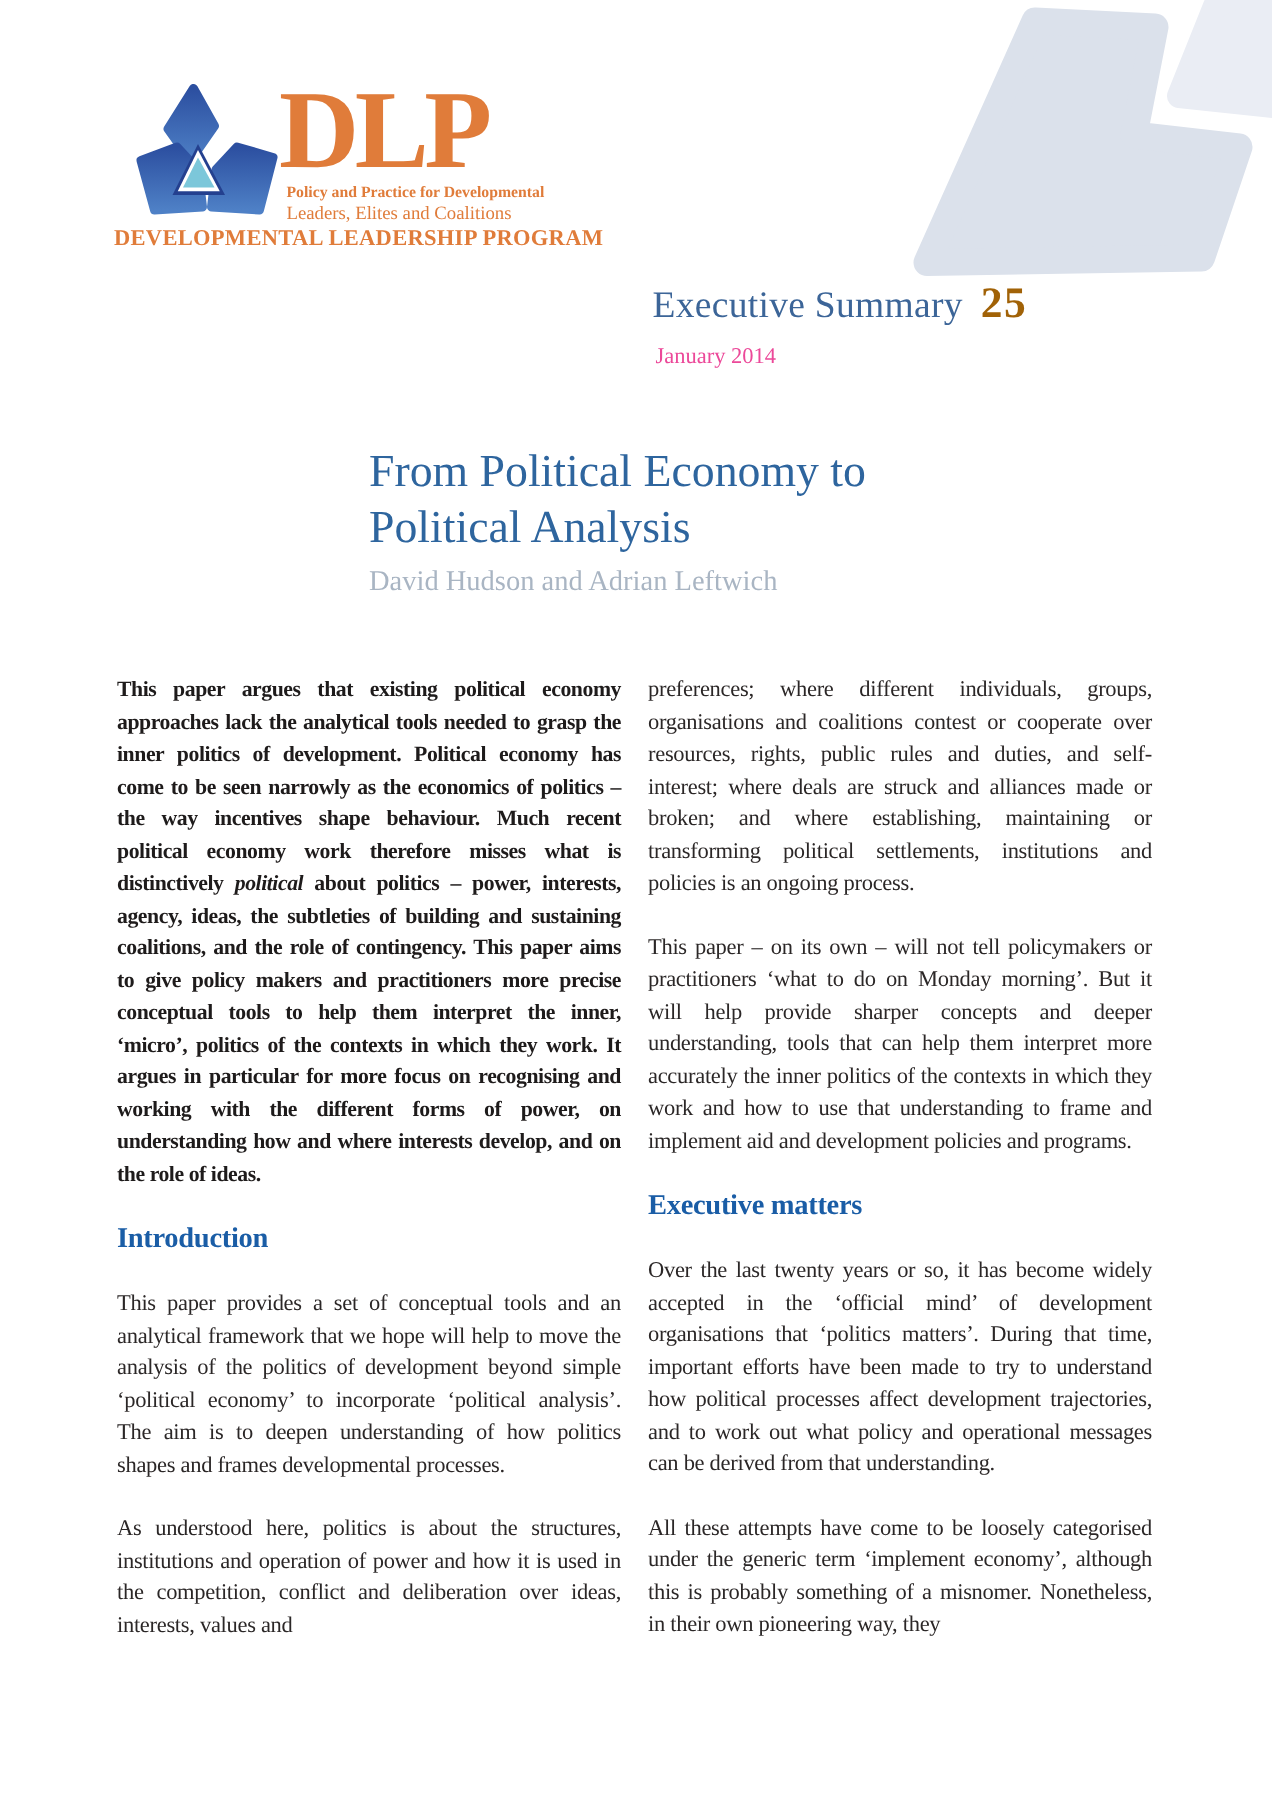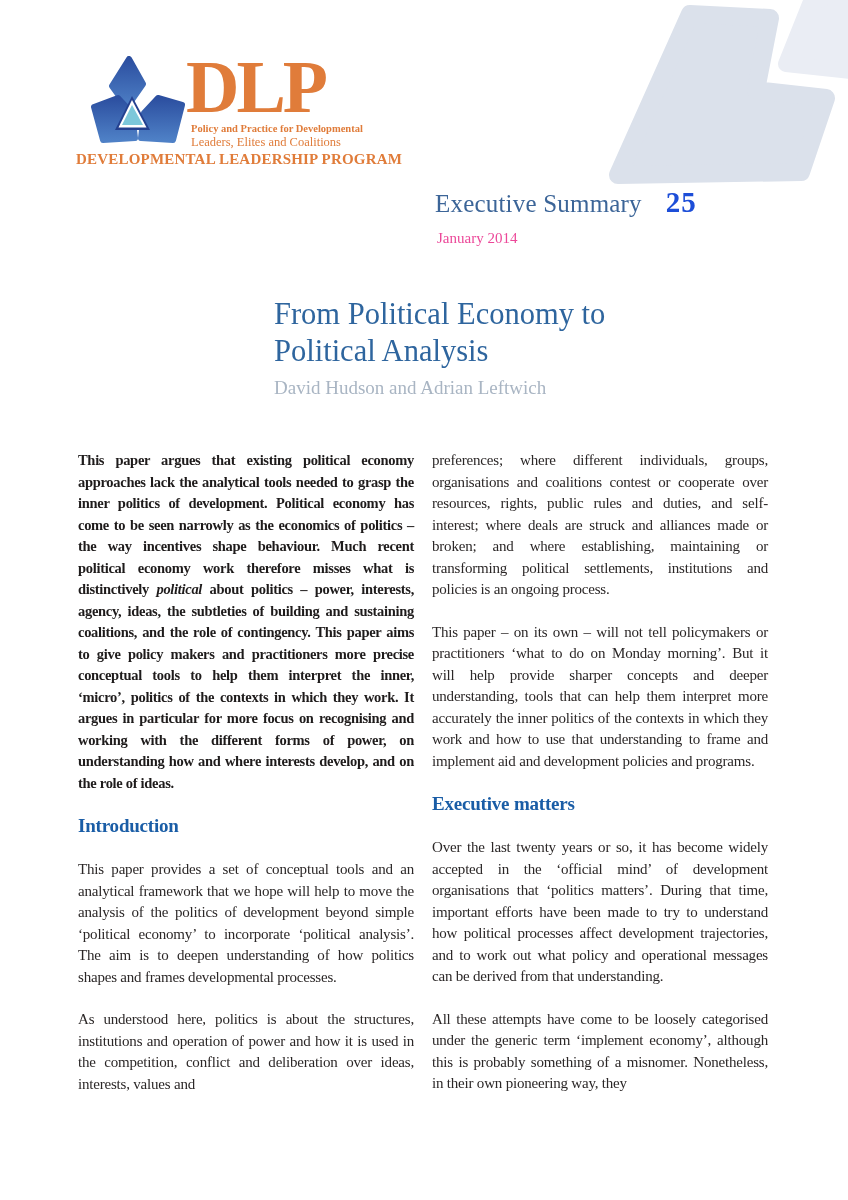--- a/index.html
+++ b/index.html
@@ -18,24 +18,24 @@
   .logo-tagline{position:absolute;left:191px;top:122px;color:#E07C3A;}
   .logo-tagline .tl1{font-size:10.5px;line-height:13px;font-weight:bold;}
   .logo-tagline .tl2{font-size:12.5px;line-height:15px;}
   .logo-program{
     position:absolute;left:76px;top:151px;font-size:15px;font-weight:bold;
     letter-spacing:0.2px;color:#E07C3A;
   }
   
   .series-row{position:absolute;left:435px;top:186px;display:flex;align-items:baseline;}
   .series-title{font-size:25px;color:#3C6598;letter-spacing:0.2px;}
-  .issue-number{font-size:29px;font-weight:bold;color:#1d4ed8;margin-left:24px;letter-spacing:1px;}
+  .issue-number{font-size:29px;font-weight:bold;color:#a16207;margin-left:12px;letter-spacing:1px;}
   .issue-date{position:absolute;left:437px;top:230px;font-size:15px;color:#ec4899;}
   
-  .title-block{position:absolute;left:246px;top:296px;margin-left:28px;}
+  .title-block{position:absolute;left:246px;top:296px;}
   .doc-title{font-size:30.5px;line-height:37px;color:#2E659E;font-weight:normal;margin:0;}
   .doc-authors{font-size:19px;color:#A9B5C3;margin-top:7px;}
   
   .columns{position:absolute;left:78px;top:450px;width:690px;display:flex;gap:18px;}
   .col{width:336px;}
   .body-para{
     margin:0 0 21px 0;font-size:15px;line-height:21.5px;color:#2B2727;
     text-align:justify;letter-spacing:-0.2px;
   }
   .body-para.lead{font-weight:bold;font-size:14.5px;letter-spacing:-0.3px;color:#1E1B1B;}

